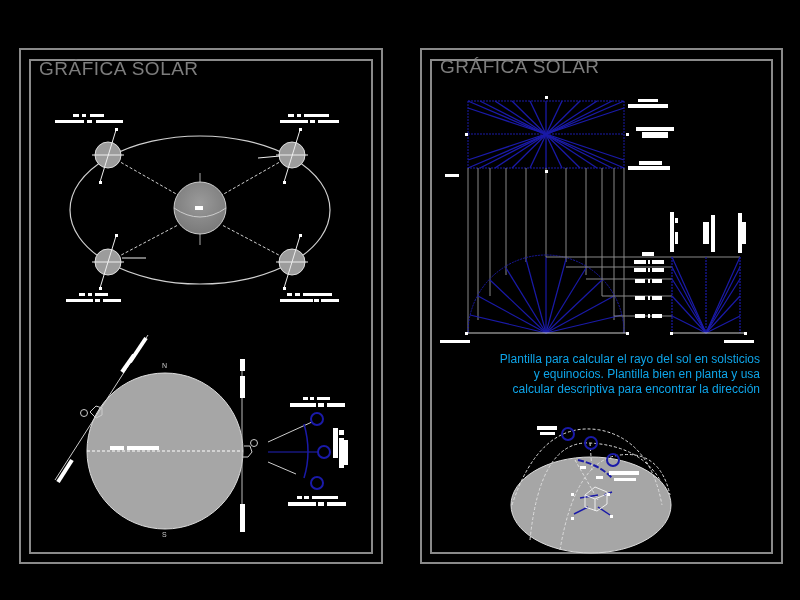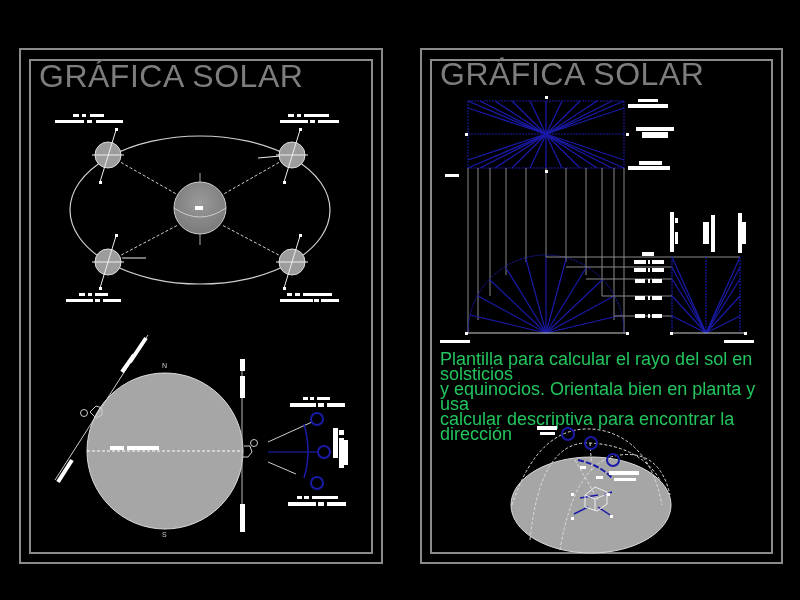--- a/index.html
+++ b/index.html
@@ -1,37 +1,37 @@
 <!DOCTYPE html>
 <html><head>
 <meta charset="utf-8">
 <style>
   html,body{margin:0;padding:0;background:#000;}
   body{width:800px;height:600px;position:relative;overflow:hidden;font-family:"Liberation Sans",sans-serif;}
   .sheet{position:absolute;border:2px solid #8a8a8a;}
   .inner{position:absolute;border:2px solid #8a8a8a;}
-  .title{position:absolute;color:#7d7d7d;font-size:32px;letter-spacing:0.5px;}
-  .caption{position:absolute;color:#22c55e;font-size:18px;line-height:15px;text-align:left;}
+  .title{position:absolute;color:#7d7d7d;font-size:19px;letter-spacing:0.5px;}
+  .caption{position:absolute;color:#0ea5e9;font-size:12px;line-height:15px;text-align:right;}
   svg{position:absolute;left:0;top:0;}
   .lbl{position:absolute;color:#ccc;font-size:7px;}
 </style>
 </head>
 <body>
 
 <div class="sheet" style="left:19px;top:48px;width:360px;height:512px;"></div>
 <div class="inner" style="left:29px;top:59px;width:340px;height:491px;"></div>
 <div class="title" style="left:39px;top:58px;">GRÁFICA SOLAR</div>
 
 <div class="sheet" style="left:420px;top:48px;width:359px;height:512px;"></div>
 <div class="inner" style="left:430px;top:59px;width:339px;height:491px;"></div>
 <div class="title" style="left:440px;top:56px;">GRÁFICA SOLAR</div>
 
 <div class="caption" style="left:440px;top:352px;width:320px;">
   <div>Plantilla para calcular el rayo del sol en solsticios</div>
-  <div>y equinocios. Orientala bien en planta y usa</div>
+  <div>y equinocios. Plantilla bien en planta y usa</div>
   <div>calcular descriptiva para encontrar la dirección</div>
 </div>
 
 <div class="lbl" style="left:162px;top:362px;">N</div>
 <div class="lbl" style="left:162px;top:531px;">S</div>
 
 <svg width="800" height="600" viewBox="0 0 800 600">
   <defs>
     <radialGradient id="gsun" cx="50%" cy="40%" r="60%">
         <stop offset="0" stop-color="#9a9a9a"></stop>

